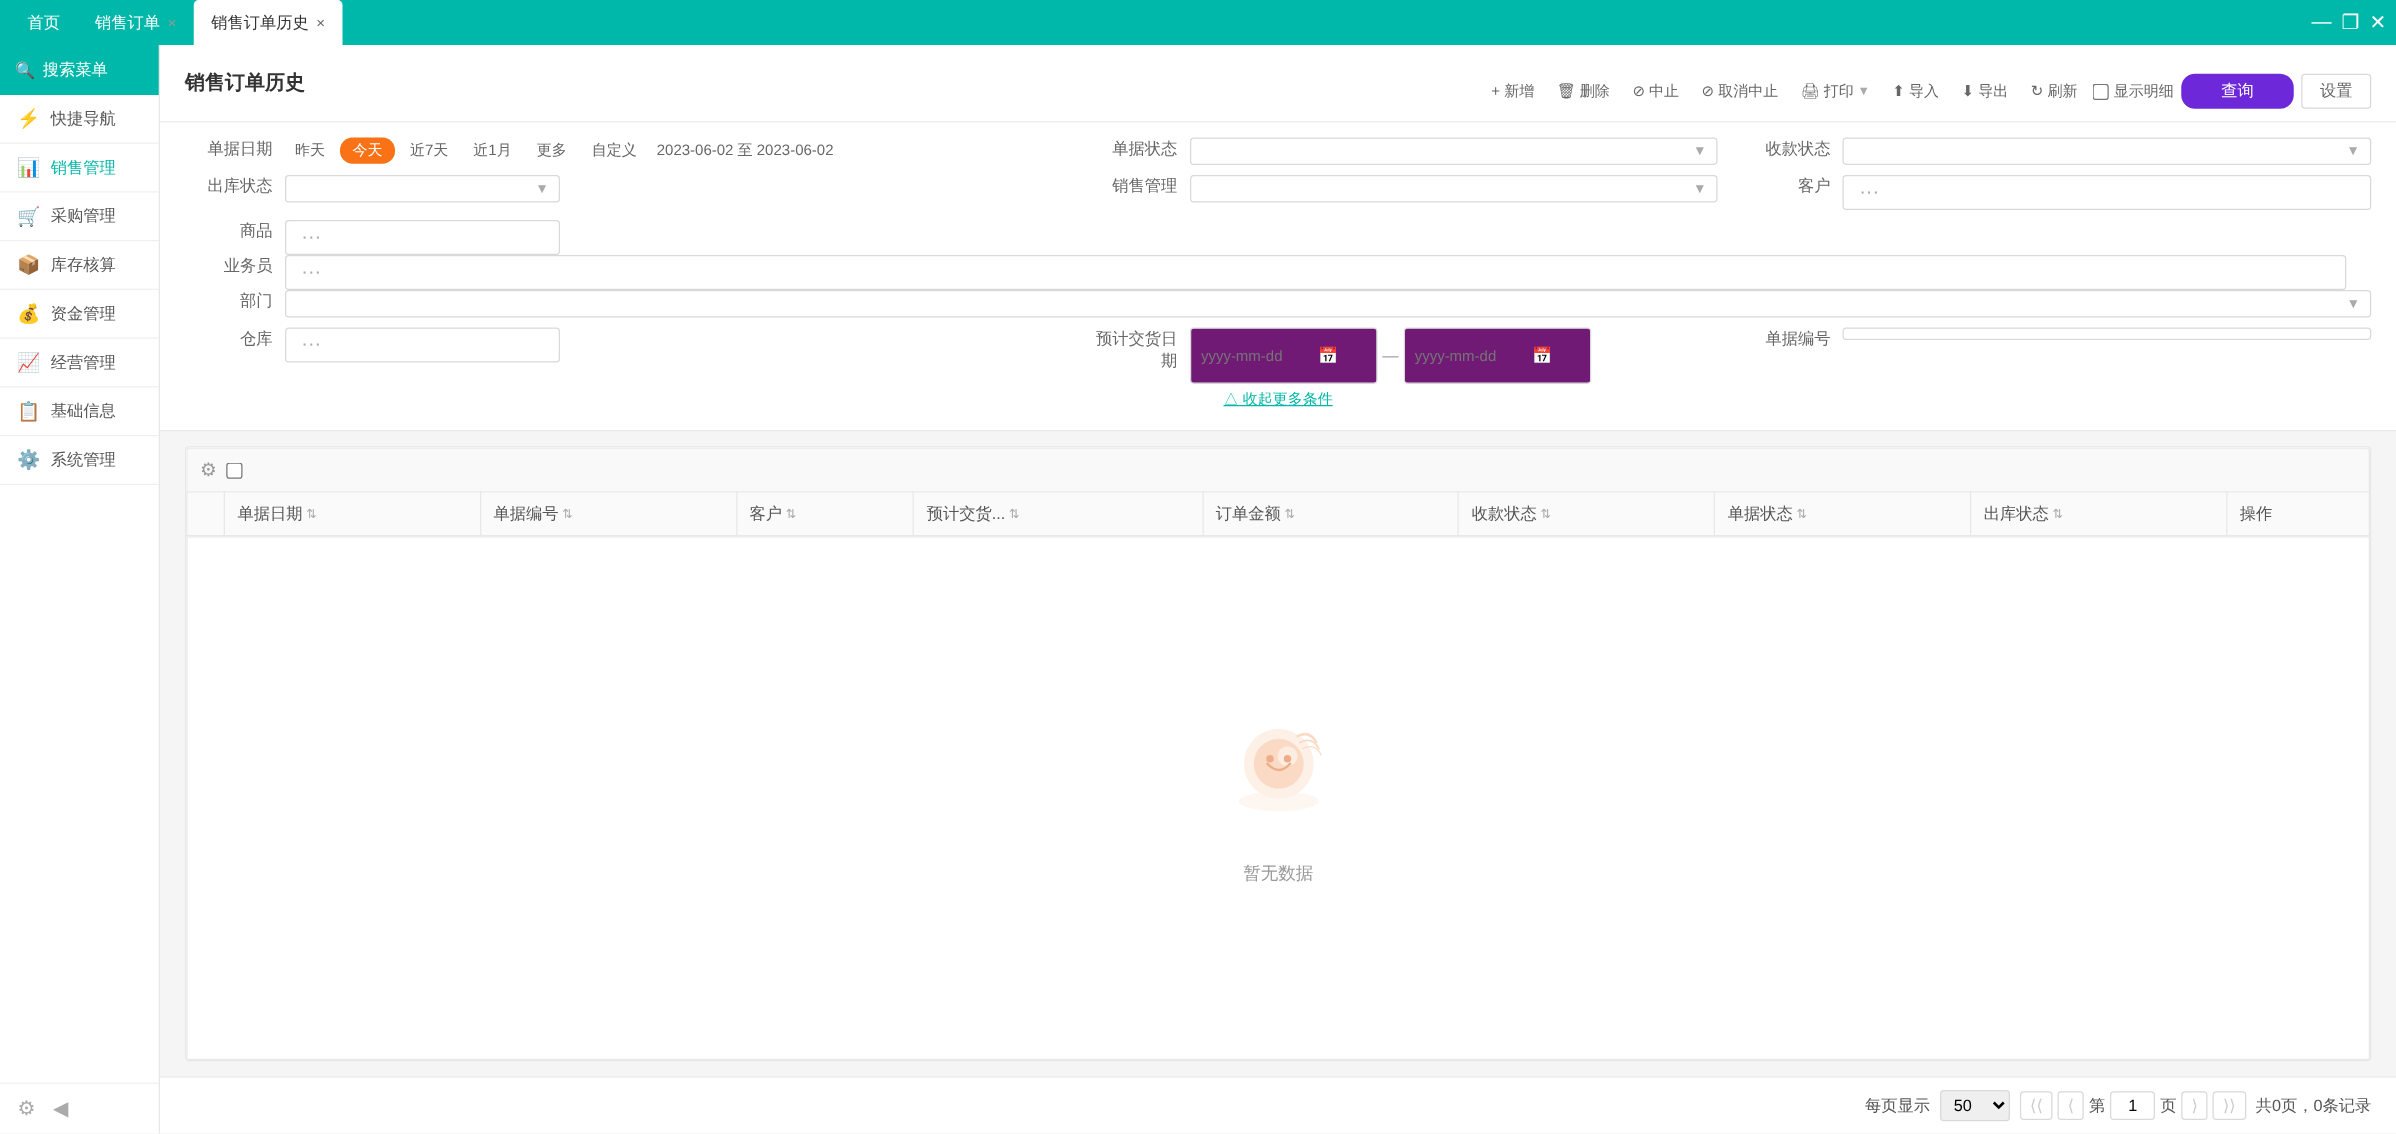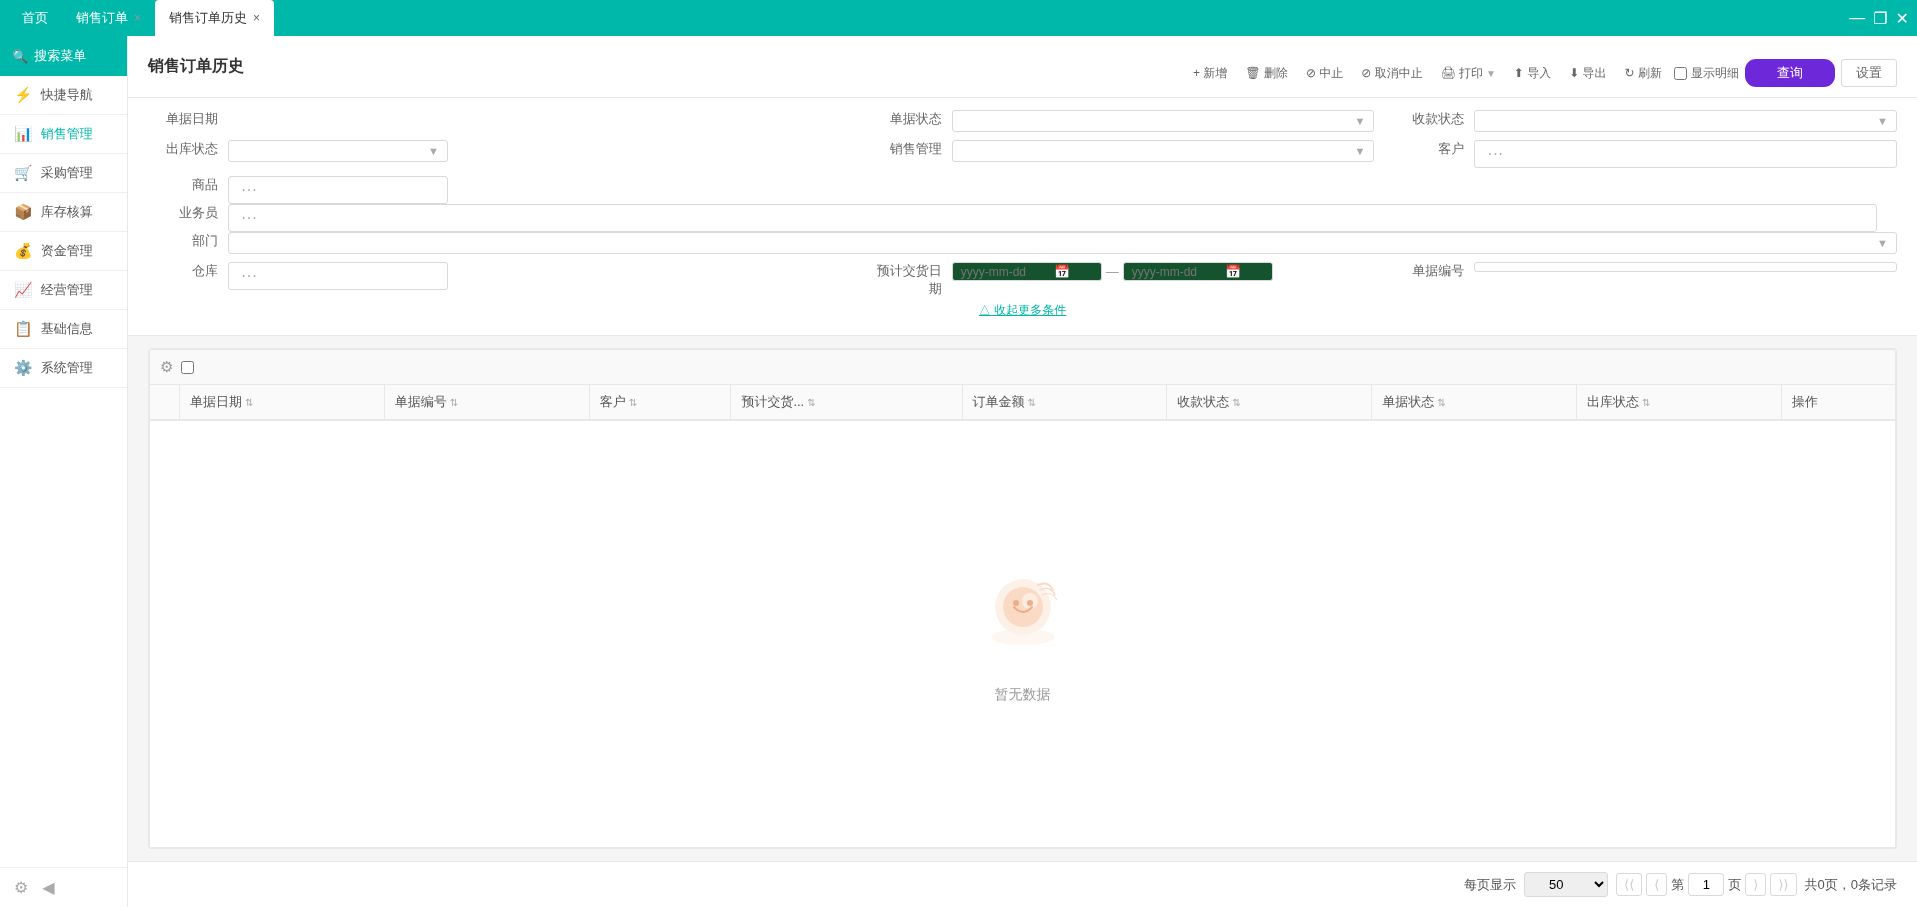--- a/index.html
+++ b/index.html
@@ -40,40 +40,40 @@
     .filter-label { color: #666; font-size: 13px; width: 80px; text-align: right; padding-right: 10px; flex-shrink: 0; }
     .filter-control { flex: 1; display: flex; align-items: center; }
     .date-group { display: flex; align-items: center; gap: 4px; }
     .date-btn { padding: 2px 8px; font-size: 12px; cursor: pointer; color: #666; border-radius: 2px; }
     .date-btn.active { background: #f97316; color: #fff; border-radius: 10px; padding: 2px 10px; }
     .date-range { font-size: 12px; color: #666; margin-left: 8px; }
     .select-control { border: 1px solid #d9d9d9; border-radius: 3px; padding: 4px 8px; min-width: 180px; display: flex; align-items: center; justify-content: space-between; cursor: pointer; background: #fff; font-size: 13px; color: #bbb; }
     .select-control .arrow { color: #aaa; font-size: 11px; }
     .input-control { border: 1px solid #d9d9d9; border-radius: 3px; padding: 4px 8px; min-width: 180px; background: #fff; font-size: 13px; color: #bbb; display: flex; align-items: center; }
     .dots-btn { color: #aaa; cursor: pointer; font-size: 16px; margin-left: 4px; }
-    .date-input-wrap { display: flex; align-items: center; gap: 4px; border: 1px solid #d9d9d9; border-radius: 3px; padding: 1px 8px; min-width: 150px; background: #14532d; }
+    .date-input-wrap { display: flex; align-items: center; gap: 4px; border: 1px solid #d9d9d9; border-radius: 3px; padding: 14px 8px; min-width: 150px; background: #701a75; }
     .date-input-wrap input { border: none; outline: none; font-size: 12px; color: #bbb; width: 90px; background: transparent; }
     .date-sep { color: #999; }
     .collapse-bar { text-align: center; color: #00b8a9; font-size: 12px; cursor: pointer; padding: 4px 0; text-decoration: underline; }
 
     
     .table-section { flex: 1; overflow: auto; padding: 12px 20px; display: flex; flex-direction: column; }
     .table-toolbar { background: #f9f9f9; border: 1px solid #e8e8e8; border-bottom: none; padding: 8px 10px; display: flex; align-items: center; gap: 8px; border-radius: 3px 3px 0 0; }
     .gear-icon { color: #999; cursor: pointer; font-size: 15px; }
     table { width: 100%; border-collapse: collapse; background: #fff; font-size: 13px; }
     table th { background: #fafafa; border: 1px solid #e8e8e8; padding: 8px 10px; text-align: left; color: #555; font-weight: normal; white-space: nowrap; }
     .th-sort { display: flex; align-items: center; gap: 3px; cursor: pointer; }
     .sort-icon { font-size: 10px; color: #aaa; }
     .empty-area { flex: 1; display: flex; flex-direction: column; align-items: center; justify-content: center; background: #fff; border: 1px solid #e8e8e8; padding: 60px 0; }
     .empty-img { font-size: 80px; margin-bottom: 12px; opacity: 0.6; }
     .empty-text { color: #999; font-size: 14px; }
 
     
     .pagination { background: #fff; border-top: 1px solid #e8e8e8; padding: 10px 20px; display: flex; align-items: center; justify-content: flex-end; gap: 8px; font-size: 13px; color: #555; }
-    .page-size-select { border: 1px solid #d9d9d9; border-radius: 3px; padding: 3px 20px; font-size: 13px; }
+    .page-size-select { border: 1px solid #d9d9d9; border-radius: 3px; padding: 3px 6px; font-size: 13px; }
     .page-nav { display: flex; align-items: center; gap: 4px; }
     .page-nav-btn { padding: 3px 7px; border: 1px solid #d9d9d9; border-radius: 3px; cursor: pointer; color: #666; background: #fff; font-size: 13px; }
     .page-nav-btn:disabled { color: #ccc; cursor: not-allowed; }
     .page-input { border: 1px solid #d9d9d9; border-radius: 3px; width: 36px; text-align: center; padding: 3px; font-size: 13px; }
 
     .checkbox-cell { width: 30px; }
     input[type="checkbox"] { cursor: pointer; }
 
     .filter-col { display: flex; flex: 1; align-items: flex-start; padding-right: 20px; }
     .filter-col:last-child { padding-right: 0; }
@@ -168,20 +168,31 @@
         <button class="btn-primary">查询</button>
         <button class="btn-setting">设置</button>
       </div>
     </div>
 
     <div class="filter-area">
 
       <div class="filter-row-3col">
         <div class="filter-col" style="flex:1.4;">
           <span class="filter-label">单据日期</span>
+          <div class="filter-control">
+            <div class="date-group">
+              <span class="date-btn">昨天</span>
+              <span class="date-btn active">今天</span>
+              <span class="date-btn">近7天</span>
+              <span class="date-btn">近1月</span>
+              <span class="date-btn">更多</span>
+              <span class="date-btn">自定义</span>
+            </div>
+            <span class="date-range">2023-06-02 至 2023-06-02</span>
+          </div>
         </div>
         <div class="filter-col" style="flex:1;">
           <span class="filter-label">单据状态</span>
           <div class="select-control" style="flex:1;">
             <span style="color:#bbb;"></span>
             <span class="arrow">▼</span>
           </div>
         </div>
         <div class="filter-col" style="flex:1; padding-right:0;">
           <span class="filter-label">收款状态</span>

